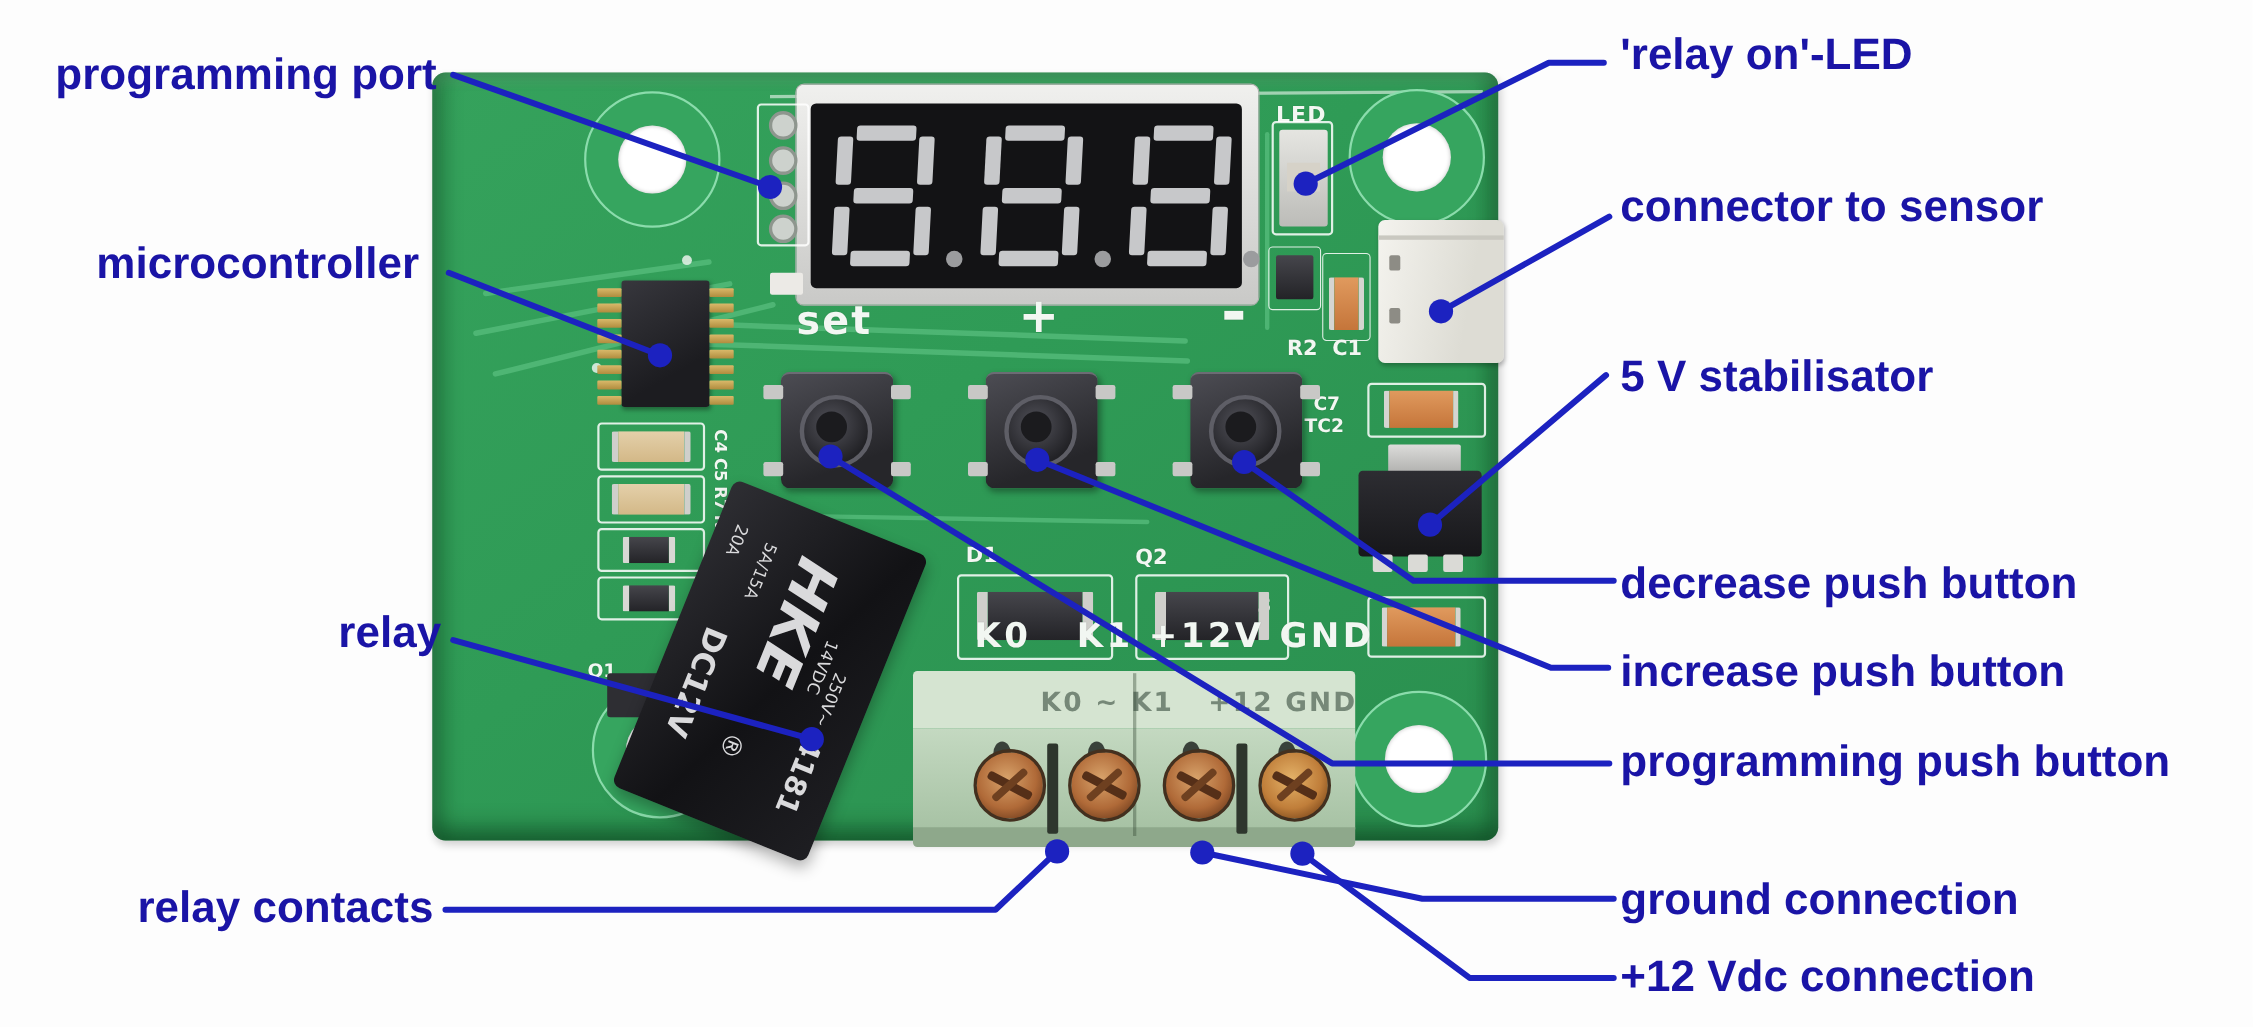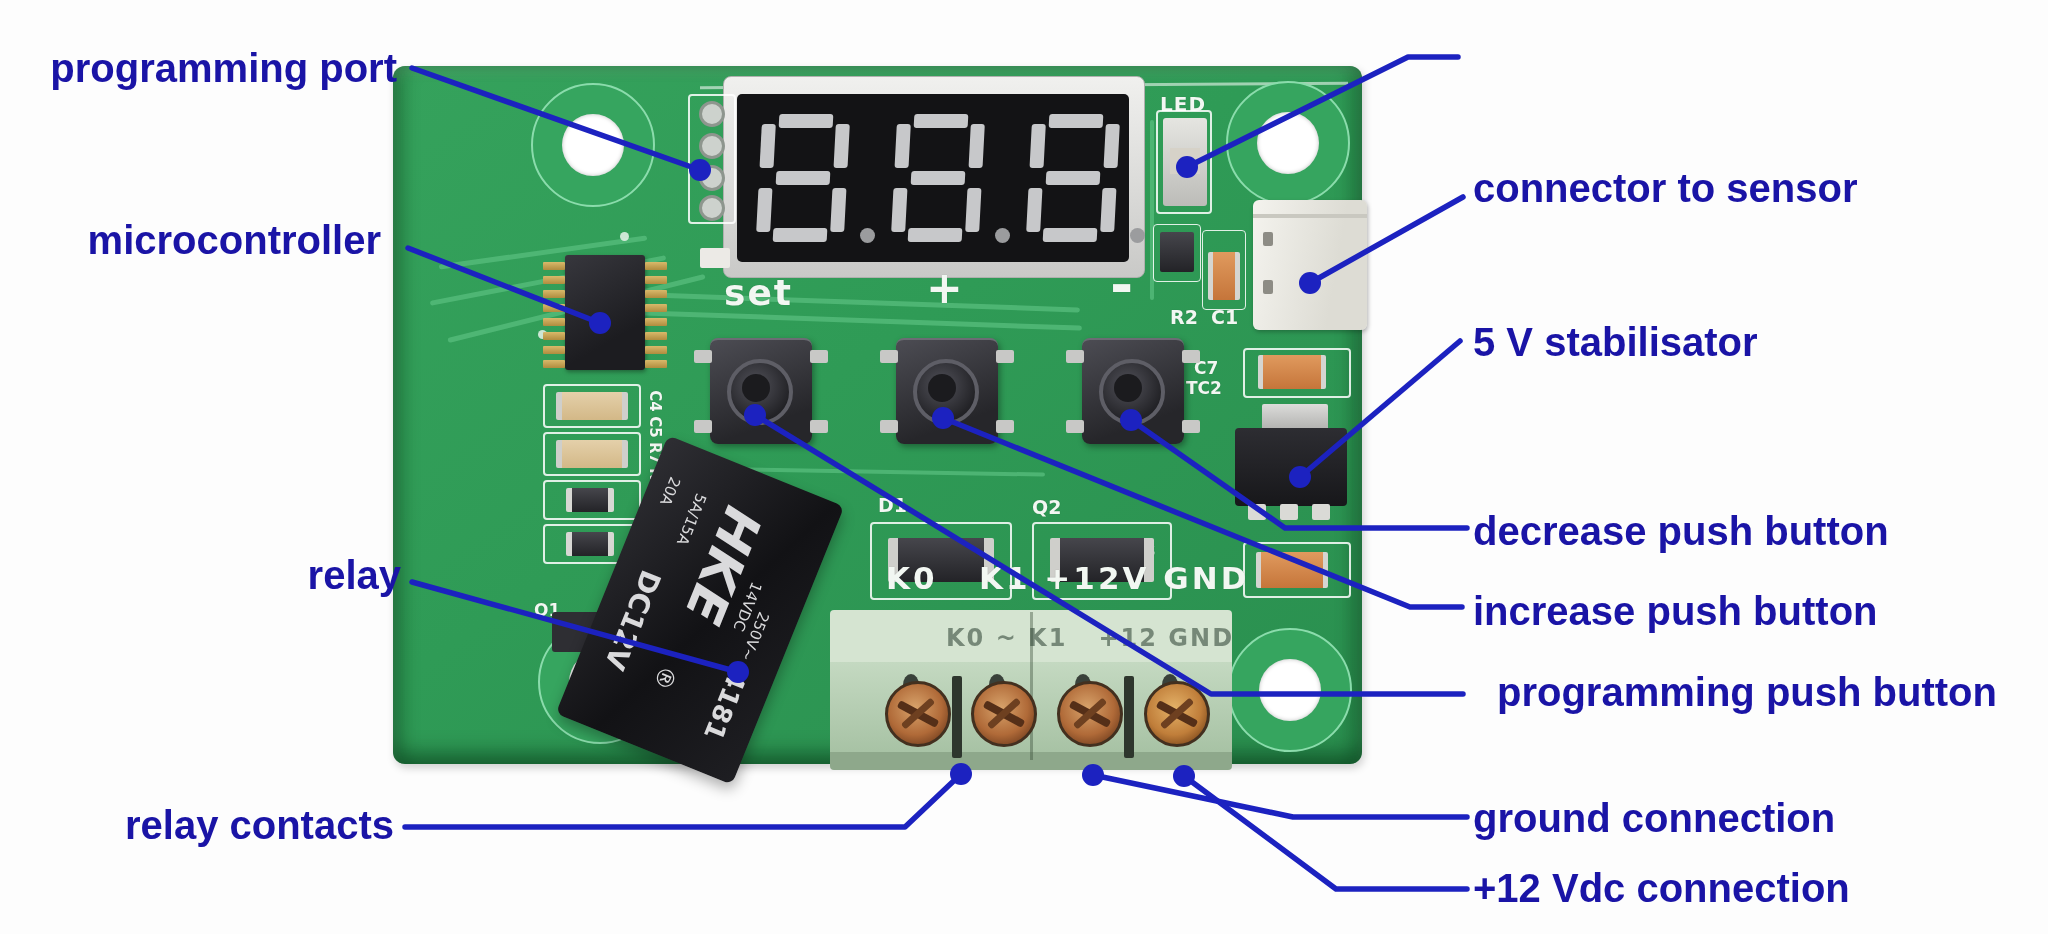--- a/index.html
+++ b/index.html
@@ -339,21 +339,22 @@
       <circle cx="1093" cy="775" r="11" fill="#1c22c0"></circle>
       <polyline points="1467,889 1336,889 1184,776" fill="none" stroke="#1c22c0" stroke-width="5.5" stroke-linecap="round" stroke-linejoin="round"></polyline>
       <circle cx="1184" cy="776" r="11" fill="#1c22c0"></circle>
     </svg>
 
   <div class="lbl" style="top:46px;right:1651px;margin-left:20px;">programming port</div>
   <div class="lbl" style="top:218px;right:1667px;">microcontroller</div>
   <div class="lbl" style="top:553px;right:1647px;">relay</div>
   <div class="lbl" style="top:803px;right:1654px;">relay contacts</div>
 
+  <div class="lbl right-col" style="top:28px;">'relay on'-LED</div>
   <div class="lbl right-col" style="top:166px;">connector to sensor</div>
   <div class="lbl right-col" style="top:320px;">5 V stabilisator</div>
   <div class="lbl right-col" style="top:509px;">decrease push button</div>
   <div class="lbl right-col" style="top:589px;">increase push button</div>
-  <div class="lbl right-col" style="top:670px;margin-left:24px;">programming push button</div>
+  <div class="lbl right-col" style="top:670px;">programming push button</div>
   <div class="lbl right-col" style="top:796px;">ground connection</div>
   <div class="lbl right-col" style="top:866px;">+12 Vdc connection</div>
 
 </div>
 
 </body></html>

